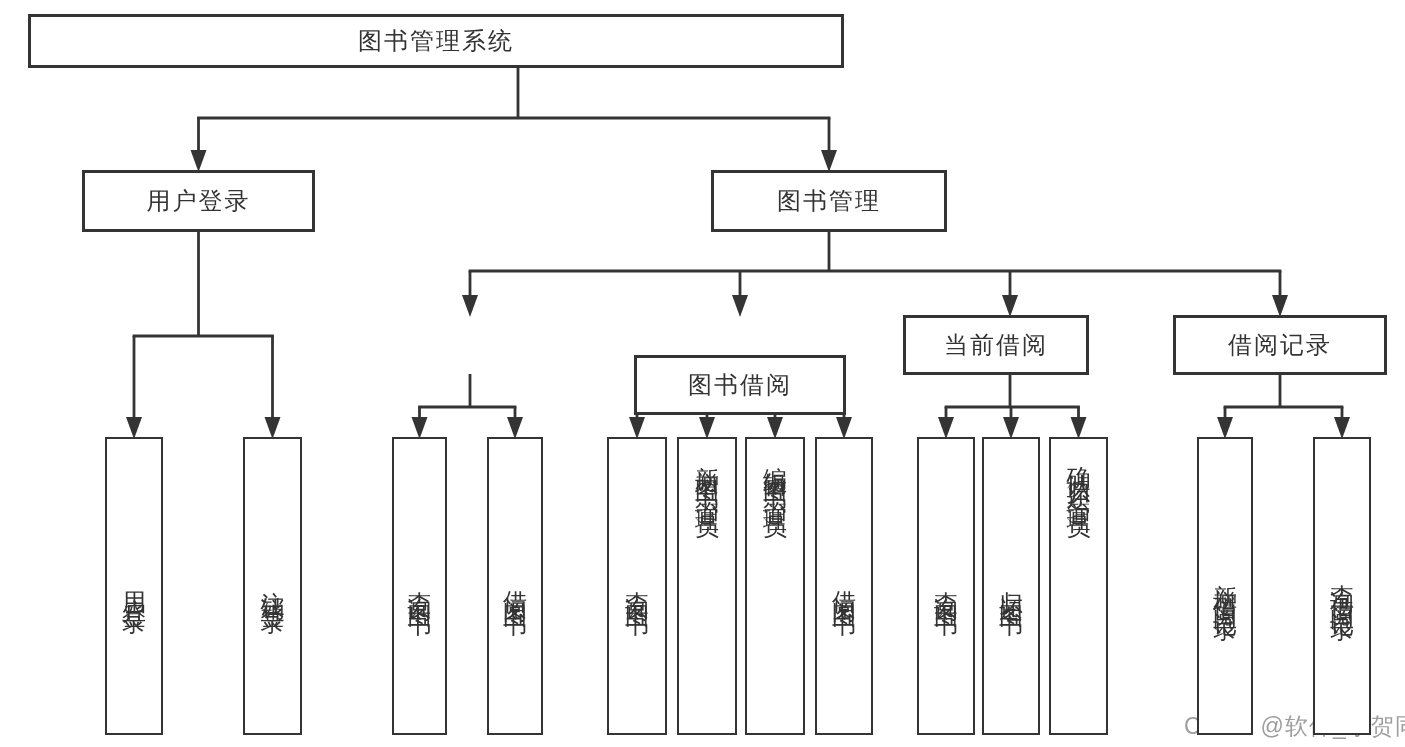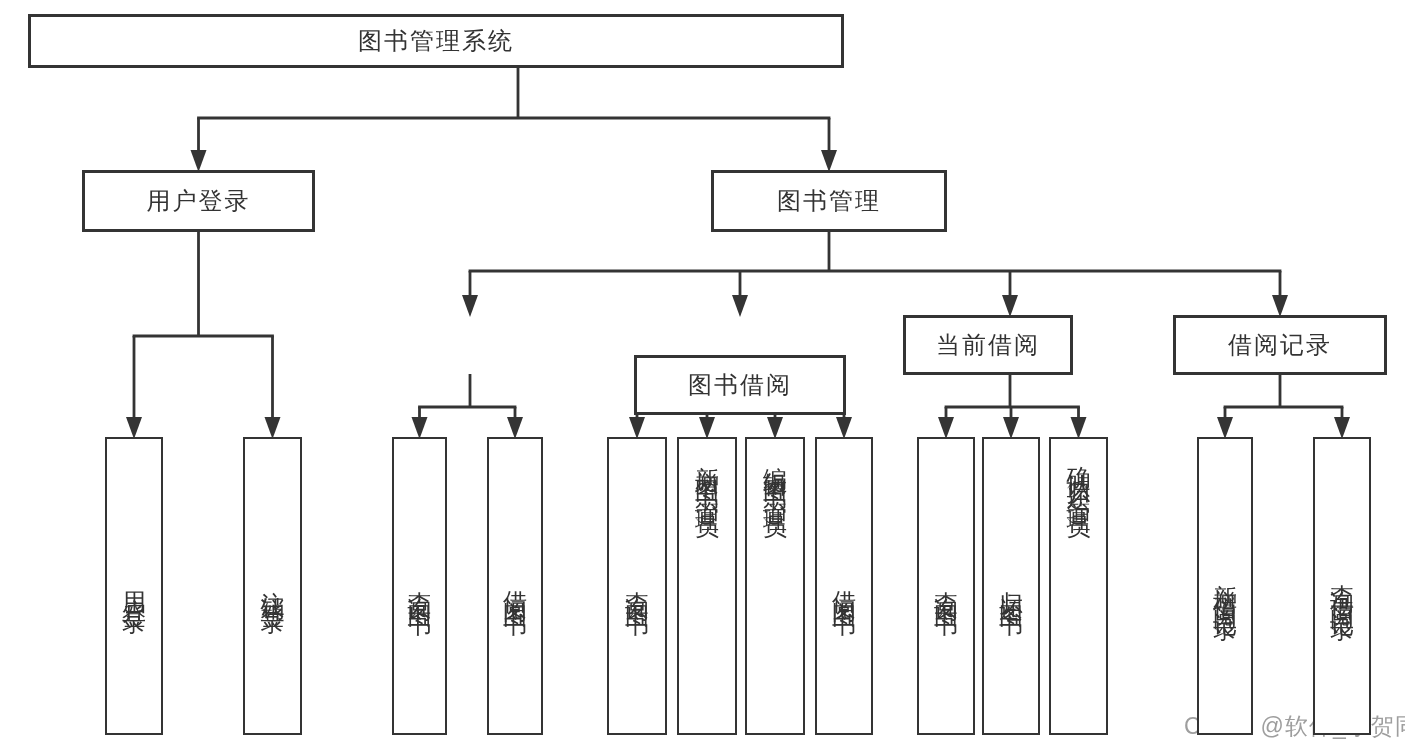--- a/index.html
+++ b/index.html
@@ -162,21 +162,21 @@
     </div>
     <div class="node vertical top-align" style="left: 677px; top: 437px; width: 60px; height: 298px;">
       <span class="label">新增图书（管理员）</span>
     </div>
     <div class="node vertical top-align" style="left: 745px; top: 437px; width: 60px; height: 298px;">
       <span class="label">编辑图书（管理员）</span>
     </div>
     <div class="node vertical" style="left: 815px; top: 437px; width: 58px; height: 298px;">
       <span class="label">借阅图书</span>
     </div>
-    <div class="node" style="left: 903px; top: 315px; width: 170px; height: 60px;">
+    <div class="node" style="left: 903px; top: 315px; width: 186px; height: 60px;">
       <span class="label">当前借阅</span>
     </div>
     <div class="node vertical" style="left: 917px; top: 437px; width: 58px; height: 298px;">
       <span class="label">查询图书</span>
     </div>
     <div class="node vertical" style="left: 982px; top: 437px; width: 58px; height: 298px;">
       <span class="label">归还图书</span>
     </div>
     <div class="node vertical top-align" style="left: 1049px; top: 437px; width: 59px; height: 298px;">
       <span class="label">确认归还（管理员）</span>

